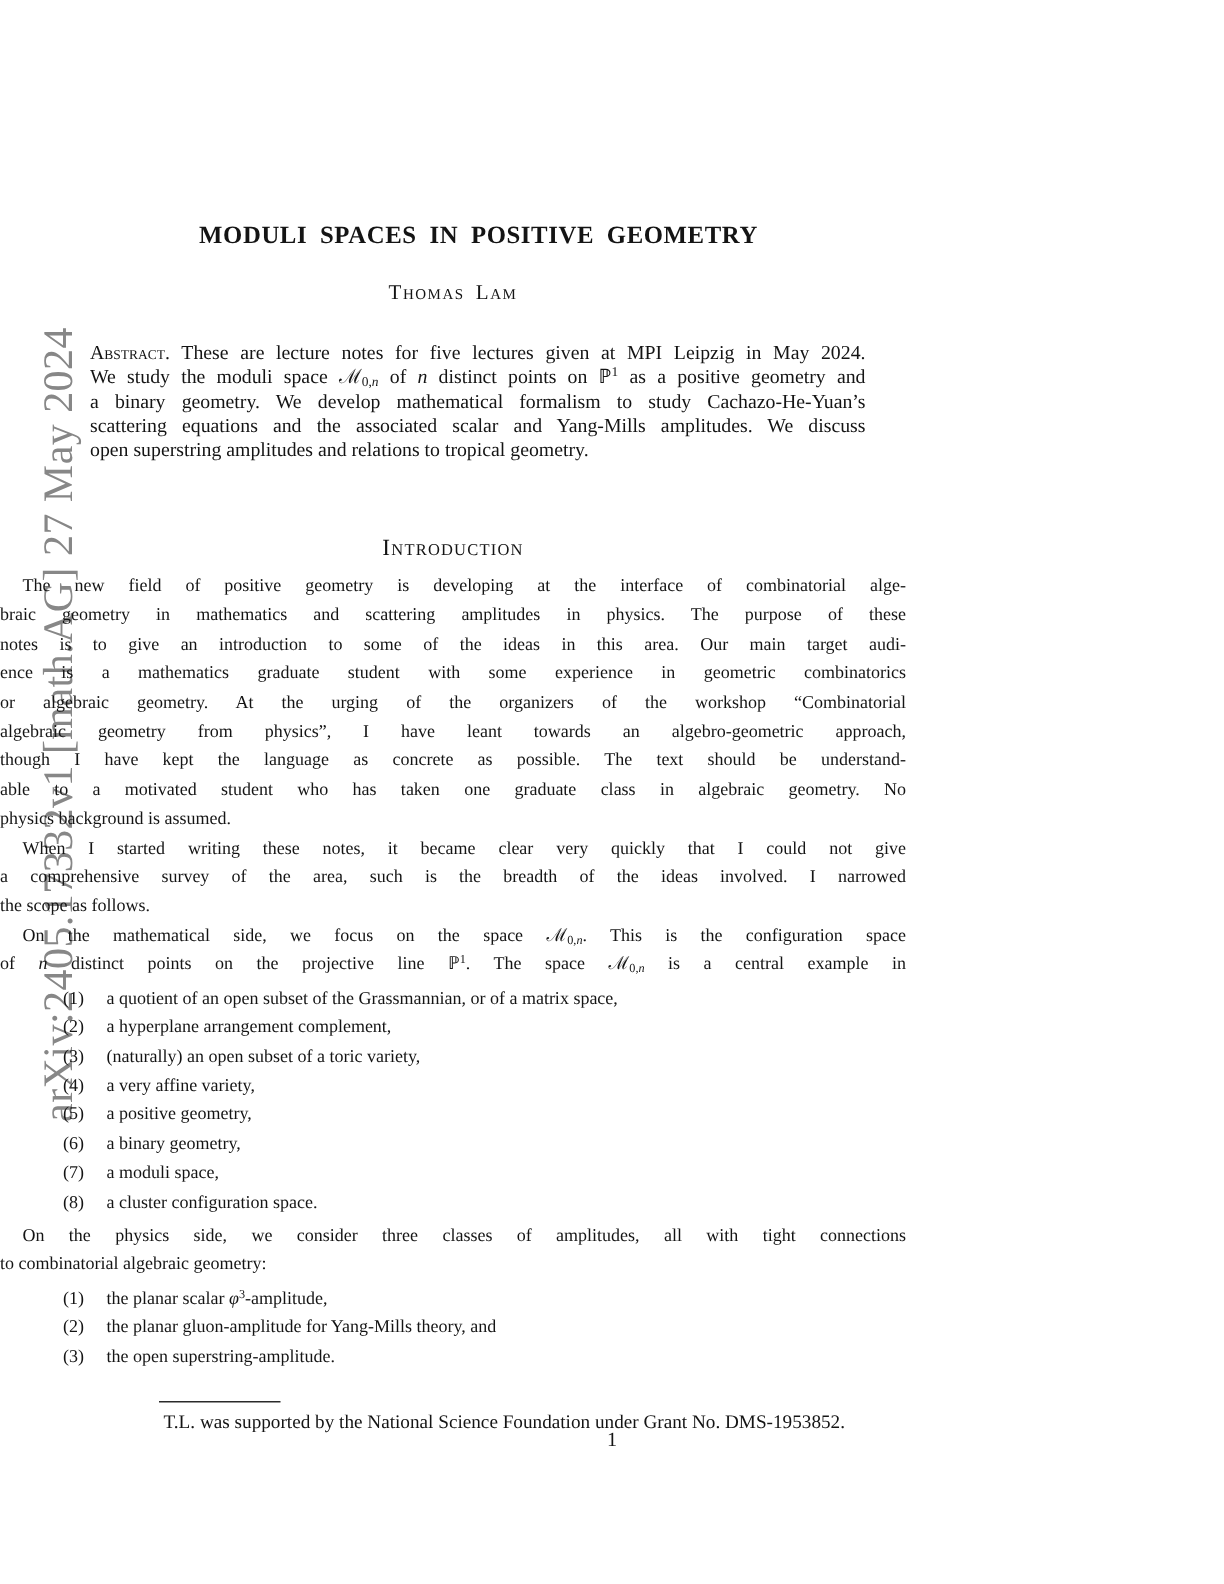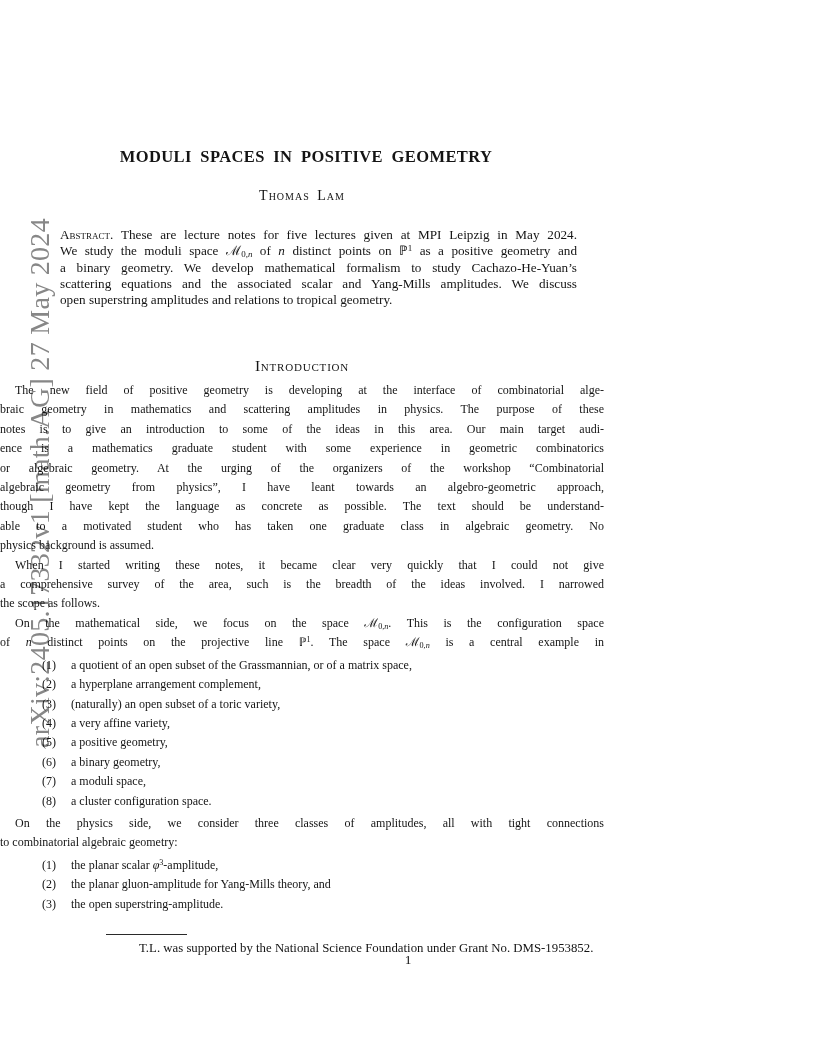--- a/index.html
+++ b/index.html
@@ -17,21 +17,21 @@
     position:absolute;
     left:-259px;top:466px;
     width:600px;height:34px;
     transform:rotate(-90deg);
     font-size:28px;
     letter-spacing:0.3px;
     text-align:center;
     white-space:nowrap;
   }
   .title{
-    position:absolute;top:147px;left:4px;width:604px;
+    position:absolute;top:147px;left:17px;width:604px;
     text-align:center;font-weight:bold;font-size:16.5px;
     letter-spacing:0.4px;word-spacing:4px;
   }
   .author{
     position:absolute;top:188px;left:0;width:604px;
     text-align:center;font-size:14px;
     font-variant:small-caps;letter-spacing:1px;word-spacing:3px;
   }
   .abstract{
     position:absolute;top:227px;left:60px;width:517px;
@@ -54,21 +54,21 @@
   .lbl{display:inline-block;width:29px;}
   .sc{font-variant:small-caps;}
   sub{font-size:68%;vertical-align:-0.25em;line-height:0;}
   sup{font-size:68%;vertical-align:0.45em;line-height:0;}
   i{font-style:italic;}
   .footnote-rule{
     position:absolute;left:106px;top:934px;
     width:81px;height:1px;background:#2a2a2a;
   }
   .footnote{
-    position:absolute;left:124px;top:940px;width:604px;
+    position:absolute;left:94px;top:940px;width:604px;
     font-size:12.8px;line-height:16px;
   }
   .pagenum{
     position:absolute;left:106px;top:952px;width:604px;
     text-align:center;font-size:13.5px;
   }
 </style>
 </head>
 <body>
 

